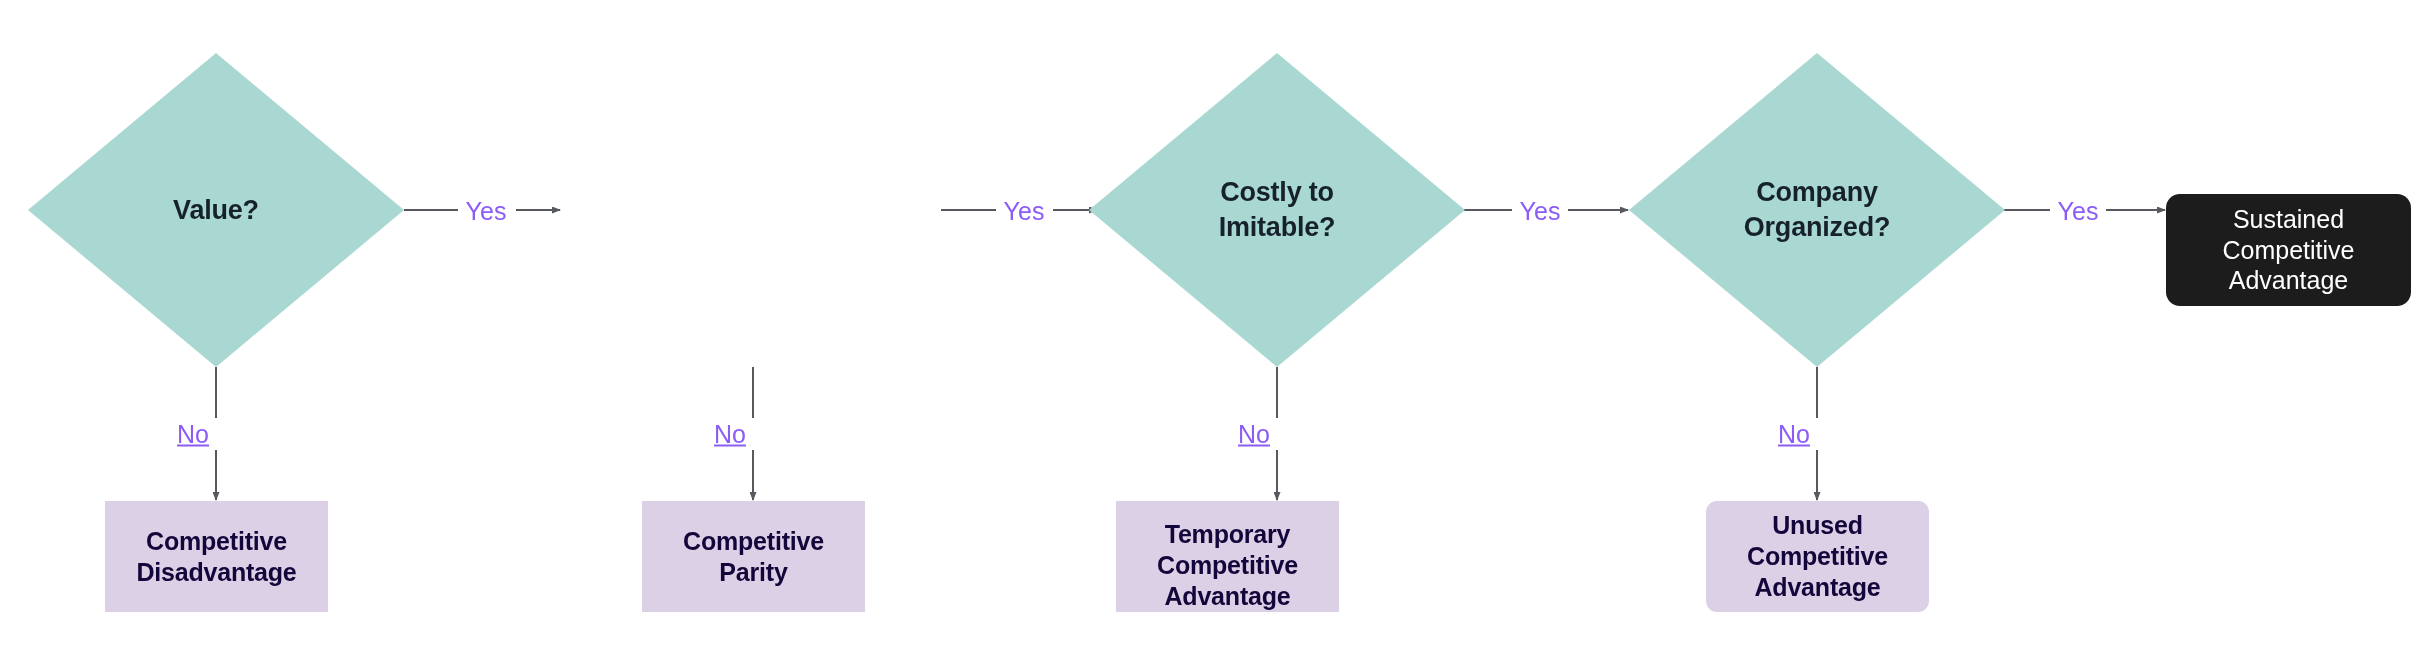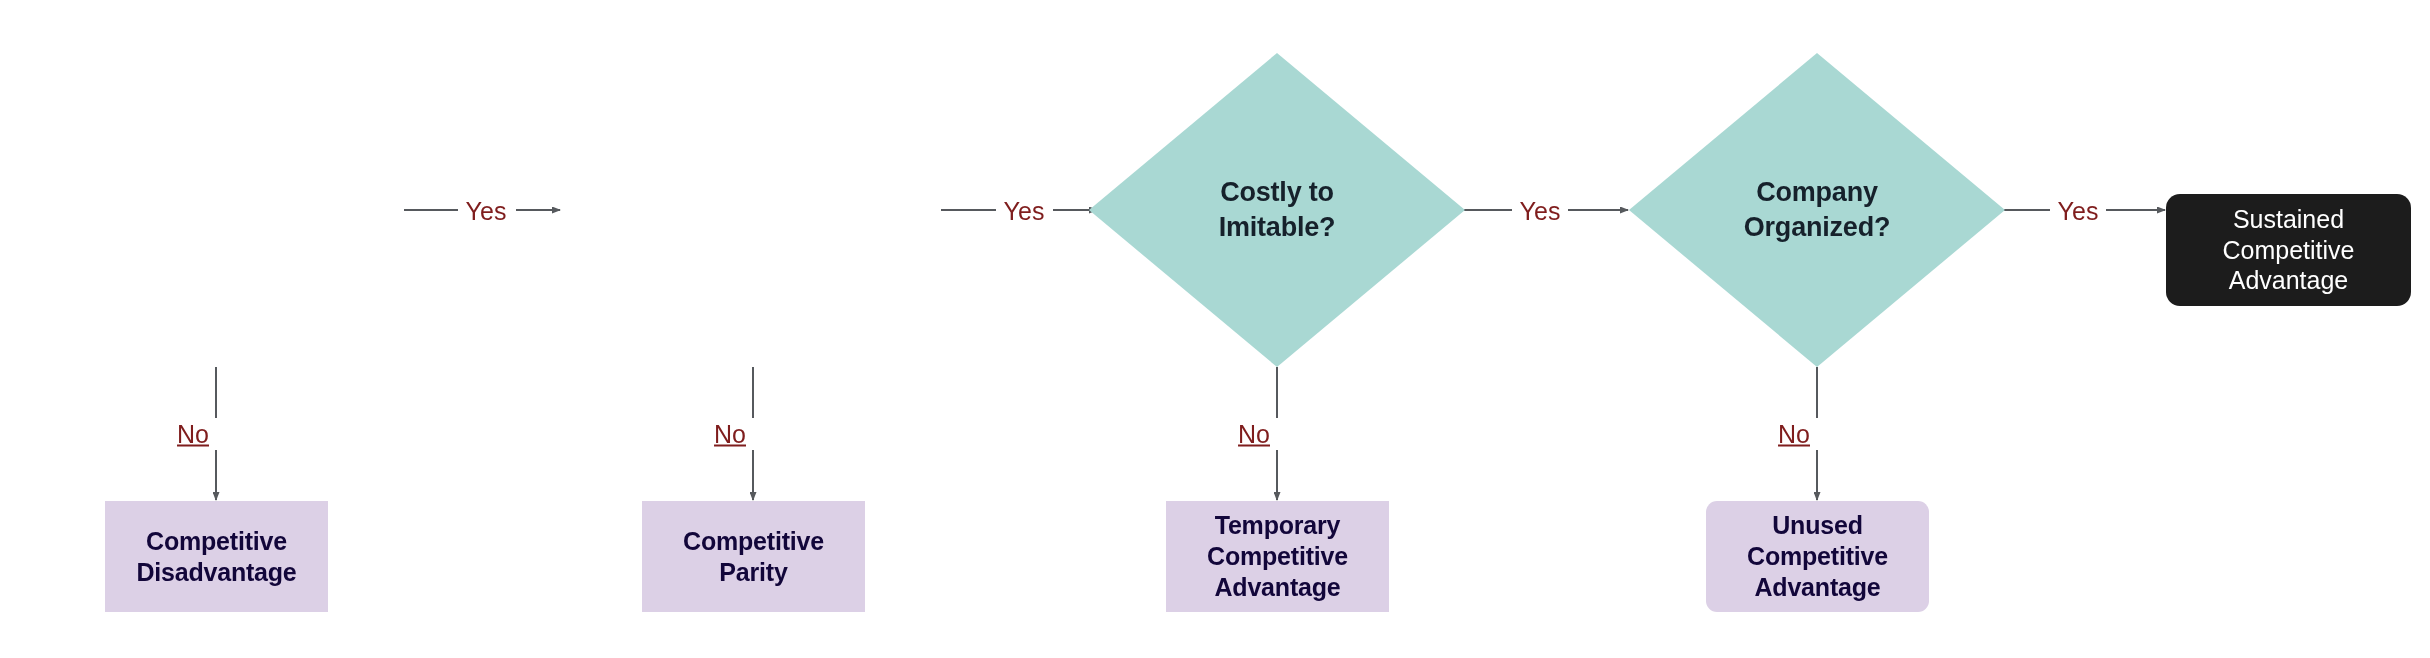--- a/index.html
+++ b/index.html
@@ -87,21 +87,21 @@
     line-height: 1.22;
     text-align: center;
     white-space: pre-line;
   }
 
   
   .edge-label {
     position: absolute;
     font-size: 25px;
     font-weight: normal;
-    color: #7f1d1d;
+    color: #8b5cf6;
     line-height: 1;
     white-space: nowrap;
   }
   .yes-label { transform: translate(-50%, -50%); }
   .no-label  { transform: translate(-100%, -50%); text-decoration: underline; }
 </style>
 </head>
 <body>
 
 <div id="canvas">
@@ -135,20 +135,23 @@
       <line x1="753" y1="450" x2="753" y2="500" marker-end="url(#arrowhead)"></line>
 
       <line x1="1277" y1="367" x2="1277" y2="418"></line>
       <line x1="1277" y1="450" x2="1277" y2="500" marker-end="url(#arrowhead)"></line>
 
       <line x1="1817" y1="367" x2="1817" y2="418"></line>
       <line x1="1817" y1="450" x2="1817" y2="500" marker-end="url(#arrowhead)"></line>
     </g>
   </svg>
 
+  <div class="diamond" style="left:28px; top:53px;">
+    <span class="dlabel">Value?</span>
+  </div>
 
 
   <div class="diamond" style="left:1089px; top:53px;">
     <span class="dlabel">Costly to
 Imitable?</span>
   </div>
 
   <div class="diamond" style="left:1629px; top:53px;">
     <span class="dlabel">Company
 Organized?</span>
@@ -157,21 +160,21 @@
   <div class="pbox" style="left:105px; top:501px;">
     <span class="plabel">Competitive
 Disadvantage</span>
   </div>
 
   <div class="pbox" style="left:642px; top:501px;">
     <span class="plabel">Competitive
 Parity</span>
   </div>
 
-  <div class="pbox" style="left:1166px; top:501px;">
+  <div class="pbox" style="left:1116px; top:501px;align-items:flex-end;">
     <span class="plabel">Temporary
 Competitive
 Advantage</span>
   </div>
 
   <div class="pbox" style="left:1706px; top:501px;border-radius:11px;">
     <span class="plabel">Unused
 Competitive
 Advantage</span>
   </div>

